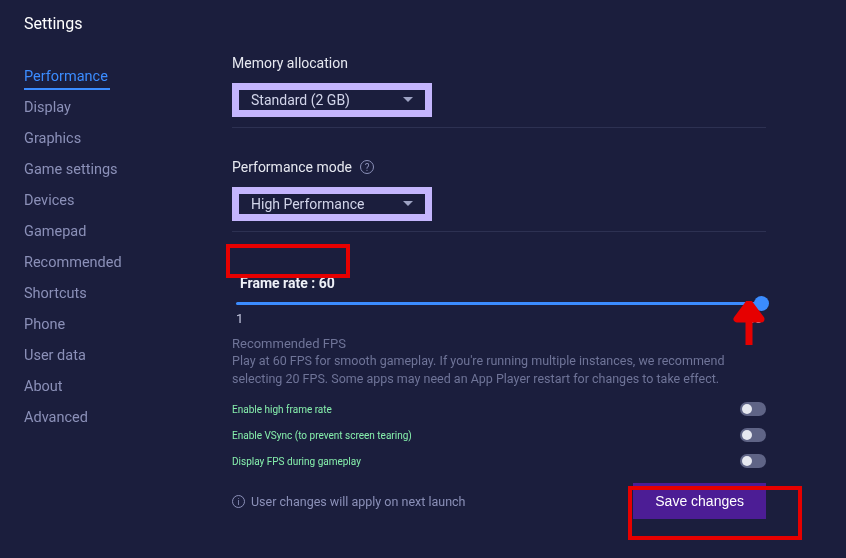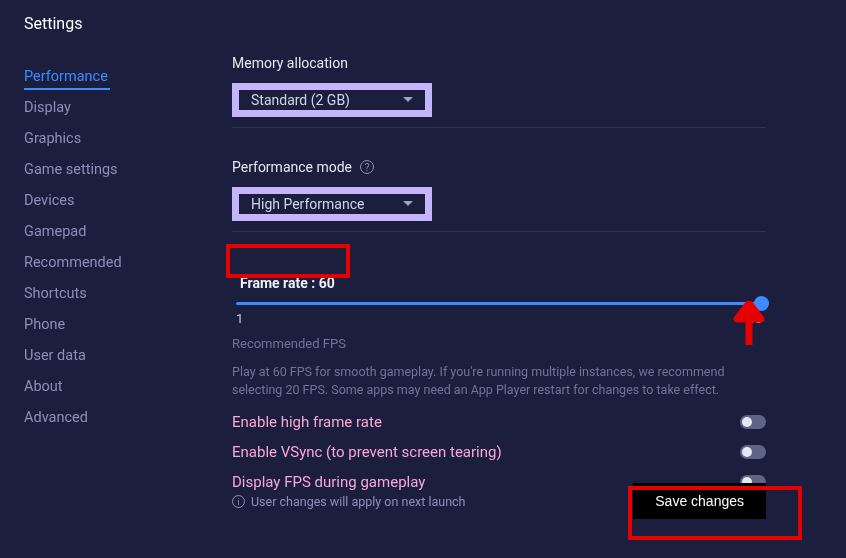--- a/index.html
+++ b/index.html
@@ -124,29 +124,29 @@
   }
   .rec-title {
     color: #6f7498;
     font-size: 13px;
     margin-top: 10px;
   }
   .rec-body {
     color: #6f7498;
     font-size: 12.5px;
     line-height: 1.45;
-    margin-top: 12px;
+    margin-top: 1px;
   }
   .toggle-row {
     display: flex;
     align-items: center;
     justify-content: space-between;
     padding: 6px 0;
   }
-  .toggle-row .lbl { color: #f9a8d4; font-size: 15px; }
+  .toggle-row .lbl { color: #86efac; font-size: 10px; }
   .toggle {
     width: 26px; height: 14px;
     background: #5f6486;
     border-radius: 8px;
     position: relative;
     cursor: pointer;
   }
   .toggle::after {
     content: "";
     position: absolute;
@@ -174,21 +174,21 @@
   .info-icon {
     width: 13px; height: 13px;
     border: 1px solid #8b90b8;
     border-radius: 50%;
     color: #8b90b8;
     font-size: 9px;
     line-height: 12px;
     text-align: center;
   }
   .save-btn {
-    background: #000000;
+    background: #4c1d95;
     color: #ffffff;
     font-size: 14px;
     font-weight: 500;
     border: none;
     height: 36px;
     padding: 0 22px;
     cursor: pointer;
   }
 
   

